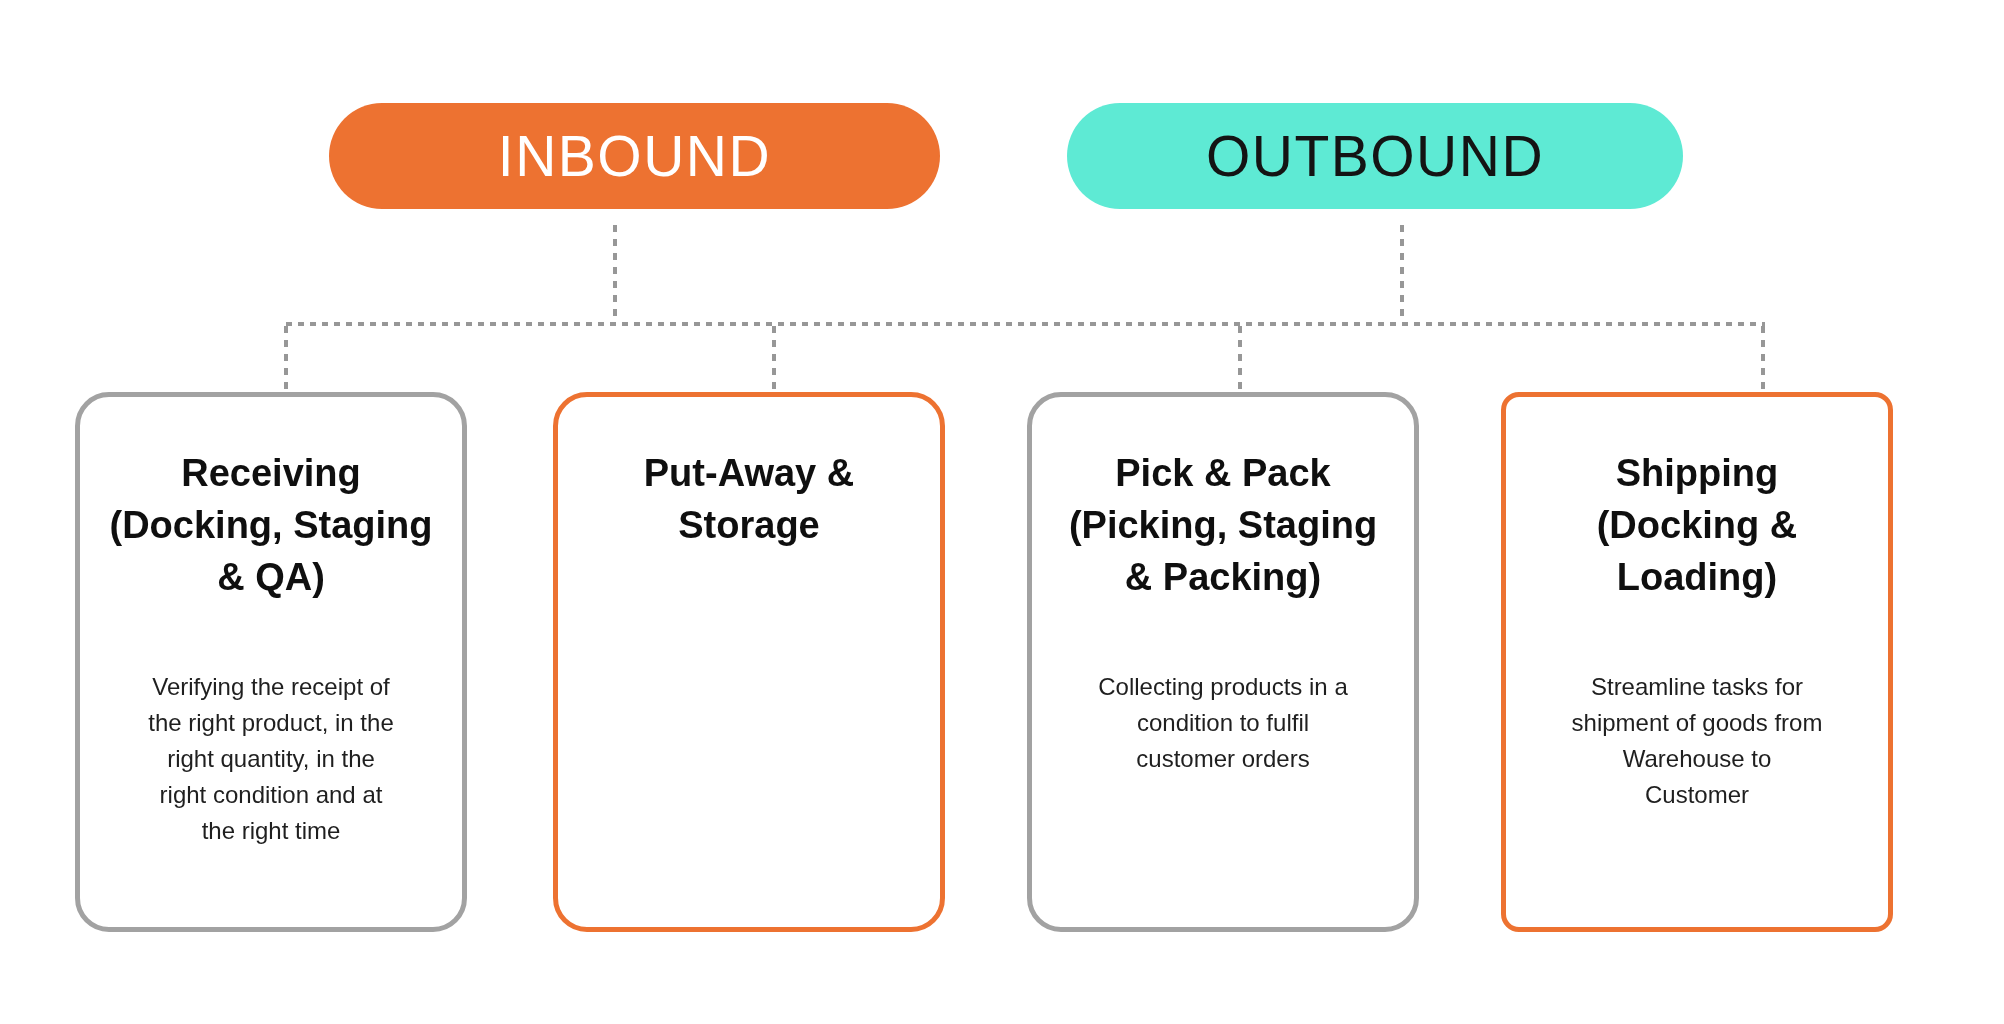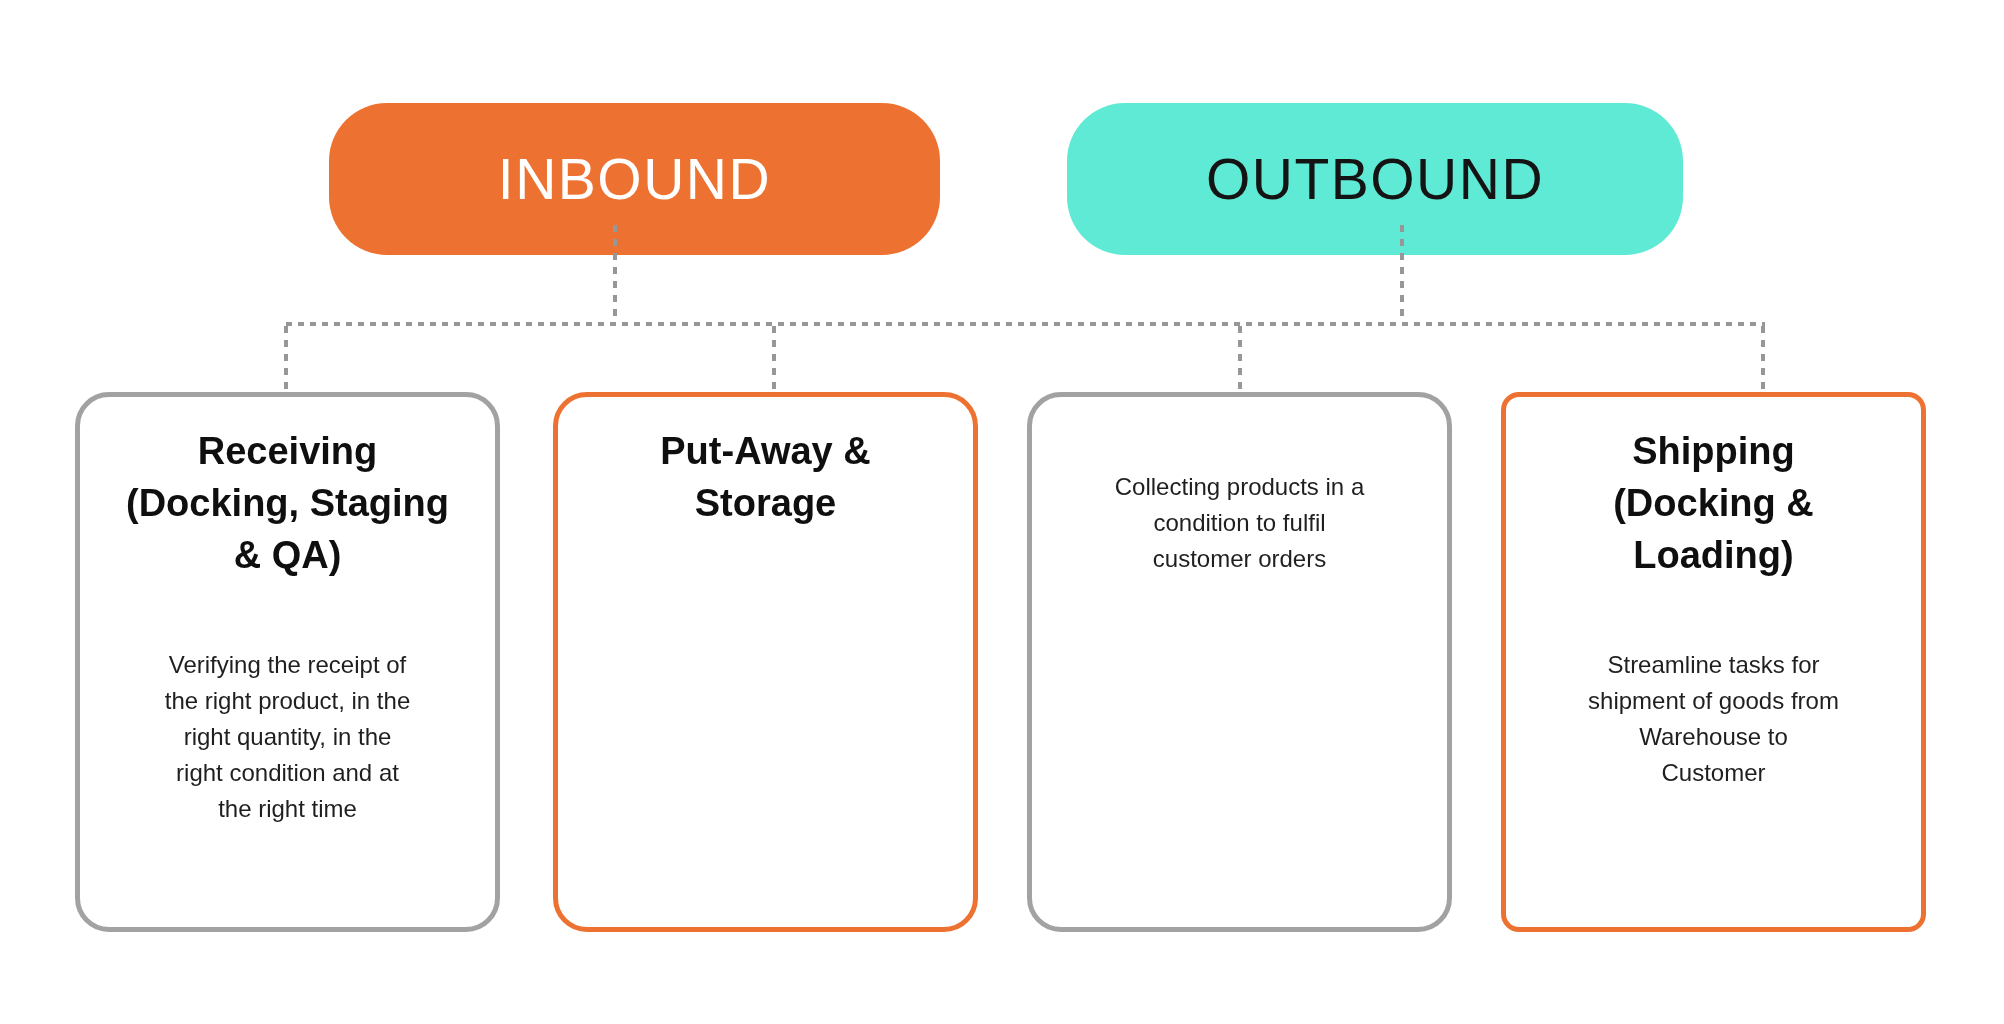--- a/index.html
+++ b/index.html
@@ -13,21 +13,21 @@
     width: 2004px;
     height: 1024px;
     background: #FFFFFF;
     overflow: hidden;
   }
 
   
   .pill {
     position: absolute;
     top: 103px;
-    height: 152px;
+    height: 106px;
     border-radius: 58px;
     display: flex;
     align-items: center;
     justify-content: center;
     font-size: 57px;
     letter-spacing: 1.5px;
     font-weight: 400;
   }
   .pill-inbound {
     left: 329px;
@@ -62,27 +62,27 @@
   .trunk         { left: 286px;  top: 322px; width: 1479px; }
   .drop-card-1   { left: 284px;  top: 326px; height: 66px; }
   .drop-card-2   { left: 772px;  top: 326px; height: 66px; }
   .drop-card-3   { left: 1238px; top: 326px; height: 66px; }
   .drop-card-4   { left: 1761px; top: 326px; height: 66px; }
 
   
   .card {
     position: absolute;
     top: 392px;
-    width: 425px;
+    width: 392px;
     height: 540px;
     box-sizing: border-box;
     border: 5px solid #A2A2A2;
     border-radius: 34px;
     background: #FFFFFF;
-    padding: 28px 28px 30px 28px;
+    padding: 50px 28px 30px 28px;
     text-align: center;
   }
   .card-gray   { border-color: #A2A2A2; }
   .card-orange { border-color: #ED7231; }
   .card-1 { left: 75px; }
   .card-2 { left: 553px; }
   .card-3 { left: 1027px; }
   .card-4 { left: 1501px; border-radius: 18px; }
 
   .card-title {
@@ -132,20 +132,23 @@
 right condition and at
 the right time</div>
   </div>
 
   <div class="card card-orange card-2">
     <div class="card-title">Put-Away &amp;
 Storage</div>
   </div>
 
   <div class="card card-gray card-3">
+    <div class="card-title">Pick &amp; Pack
+(Picking, Staging
+&amp; Packing)</div>
     <div class="card-body">Collecting products in a
 condition to fulfil
 customer orders</div>
   </div>
 
   <div class="card card-orange card-4">
     <div class="card-title">Shipping
 (Docking &amp;
 Loading)</div>
     <div class="card-body">Streamline tasks for

